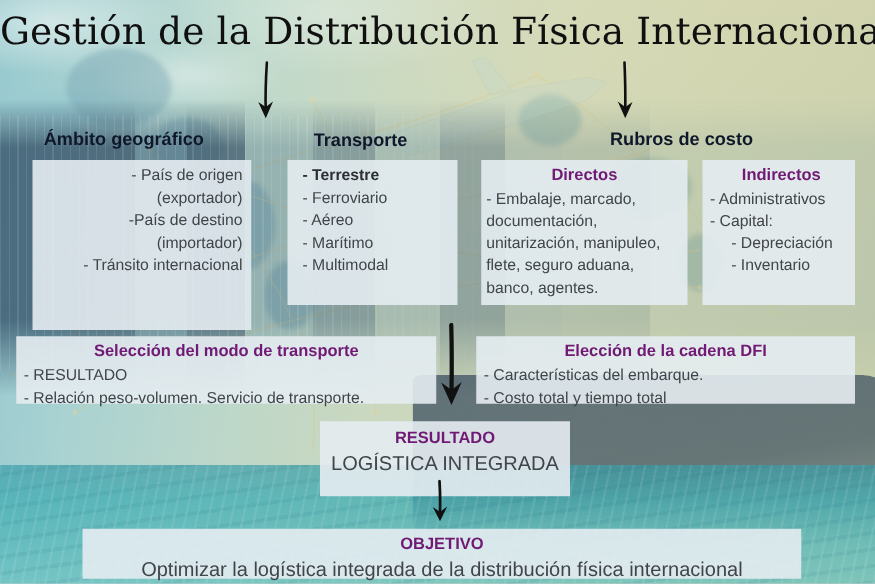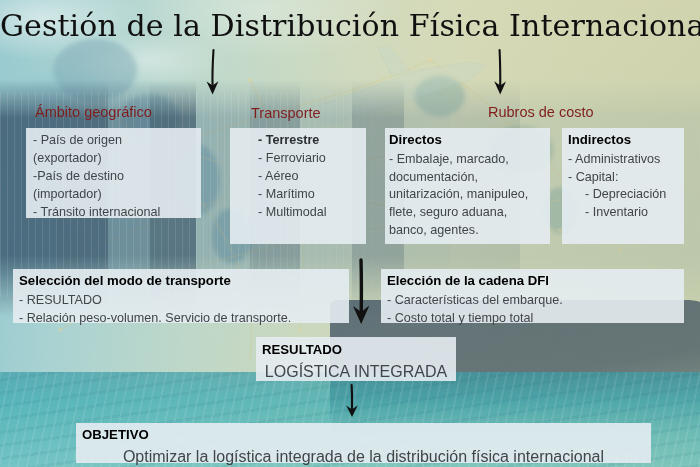--- a/index.html
+++ b/index.html
@@ -108,37 +108,37 @@
     position:absolute; left:0; right:0; top:8px;
     text-align:center;
     font-family:"DejaVu Serif", serif;
     font-size:30px; font-weight:400; letter-spacing:.1px;
     color:#101010; white-space:nowrap;
   }
 
   
   .sec-head {
     position:absolute;
-    font-size:14.5px; font-weight:normal; color:#7f1d1d;
+    font-size:14.5px; font-weight:bold; color:#0f172a;
     white-space:nowrap;
     text-align:right;
   }
 
   
   .box {
     position:absolute;
     background:rgba(228,236,241,.90);
     color:#40454a;
     font-size:12.6px;
     line-height:1.42;
     padding:4px 7px 5px 7px;
   }
   .box .bhead {
-    display:block; text-align:left;
-    font-weight:bold; color:#000000; font-size:13.2px;
+    display:block; text-align:center;
+    font-weight:bold; color:#701a75; font-size:13.2px;
     margin-bottom:1px;
   }
   .box .line { display:block; white-space:nowrap; }
   .box .line.wrapok { white-space:normal; }
   .dashbold { font-weight:bold; color:#2b2f33; }
   .indent { padding-left:17px; }
   .center { text-align:center; }
 
   
   .arrow { position:absolute; }
@@ -201,29 +201,29 @@
     <svg width="26" height="52" viewBox="0 0 26 52">
       <path d="M12.6,2 C13.2,16 13.4,28 13.2,40" stroke="#111" stroke-width="2.1" fill="none" stroke-linecap="round"></path>
       <path d="M13.2,46.5 L7.2,33.2 L13.2,37.5 L19,33.5 Z" fill="#111"></path>
     </svg>
   </div>
 
   <div class="sec-head" style="left:35px; top:104px;">Ámbito geográfico</div>
   <div class="sec-head" style="left:251px; top:105px;">Transporte</div>
   <div class="sec-head" style="left:488px; top:104px;">Rubros de costo</div>
 
-  <div class="box" style="left:26px; top:128px; width:175px; height:90px;">
+  <div class="box" style="left:26px; top:128px; width:175px; height:136px;text-align:right;">
     <span class="line">- País de origen</span>
     <span class="line">(exportador)</span>
     <span class="line">-País de destino</span>
     <span class="line">(importador)</span>
     <span class="line">- Tránsito internacional</span>
   </div>
 
-  <div class="box" style="left:230px; top:128px; width:136px; height:116px; padding-left:28px;">
+  <div class="box" style="left:230px; top:128px; width:136px; height:116px; padding-left:12px;">
     <span class="line dashbold">- Terrestre</span>
     <span class="line">- Ferroviario</span>
     <span class="line">- Aéreo</span>
     <span class="line">- Marítimo</span>
     <span class="line">- Multimodal</span>
   </div>
 
   <div class="box tight" style="left:385px; top:128px; width:165px; height:116px; padding:3px 4px 4px 4px;">
     <span class="bhead">Directos</span>
     <span class="line wrapok">- Embalaje, marcado, documentación, unitarización, manipuleo, flete, seguro aduana, banco, agentes.</span>
@@ -249,30 +249,30 @@
     <span class="line">- Costo total y tiempo total</span>
   </div>
 
   <div class="arrow" style="left:348px; top:258px;">
     <svg width="28" height="72" viewBox="0 0 28 72">
       <path d="M13,2 C13.6,24 13.4,44 13.2,56" stroke="#111" stroke-width="3.4" fill="none" stroke-linecap="round"></path>
       <path d="M13.2,66 L5,48 L13.2,54 L21.4,47.6 Z" fill="#111"></path>
     </svg>
   </div>
 
-  <div class="box center" style="left:256px; top:337px; width:200px; height:44px; padding:4px 6px;">
+  <div class="box center" style="left:256px; top:337px; width:200px; height:60px; padding:4px 6px;">
     <span class="bhead">RESULTADO</span>
     <span class="line" style="font-size:16px;">LOGÍSTICA INTEGRADA</span>
   </div>
 
   <div class="arrow" style="left:340px; top:383px;">
     <svg width="24" height="40" viewBox="0 0 24 40">
       <path d="M11.6,2 C12.2,12 12.2,20 12,26" stroke="#111" stroke-width="2.2" fill="none" stroke-linecap="round"></path>
       <path d="M12,34 L6.2,22.5 L12,26.5 L17.8,22.2 Z" fill="#111"></path>
     </svg>
   </div>
 
-  <div class="box center" style="left:76px; top:423px; width:575px; height:40px; padding:3px 6px;">
+  <div class="box center" style="left:66px; top:423px; width:575px; height:40px; padding:3px 6px;">
     <span class="bhead">OBJETIVO</span>
     <span class="line" style="font-size:16px;">Optimizar la logística integrada de la distribución física internacional</span>
   </div>
 
 </div>
 
 </body></html>

